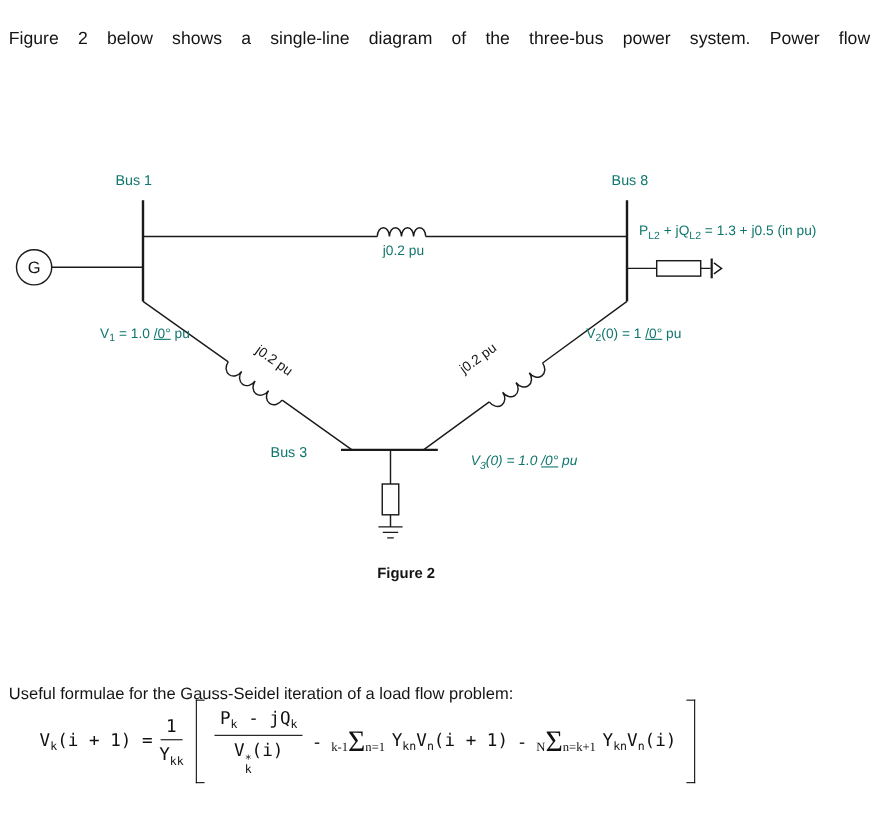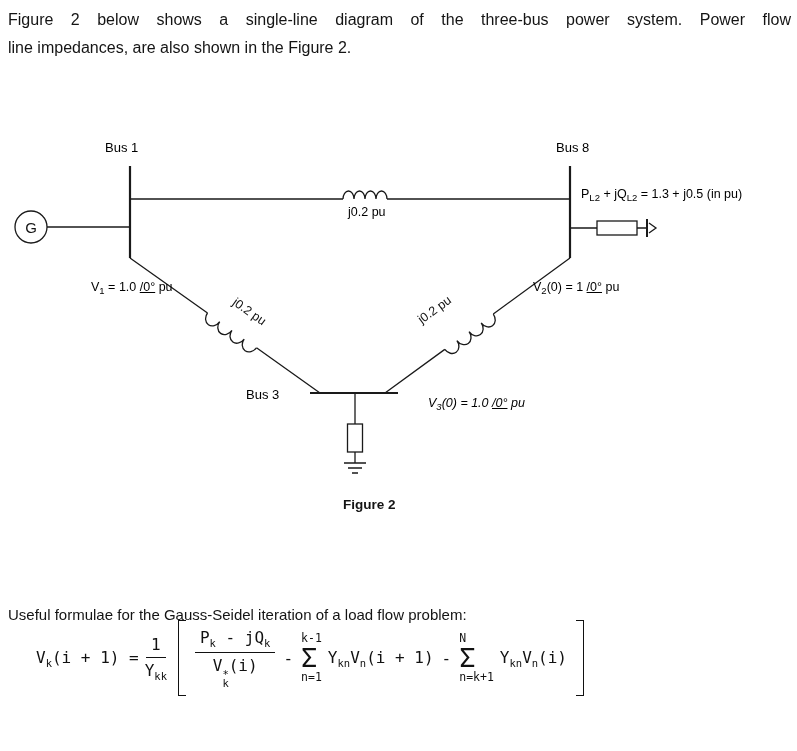--- a/index.html
+++ b/index.html
@@ -1,24 +1,24 @@
 <!DOCTYPE html>
 <html><head>
 <meta charset="utf-8">
 <style>
   html,body { margin:0; padding:0; background:#fff; }
   .page {
     position:relative; width:797px; height:730px; background:#ffffff;
-    font-family:"Liberation Sans", sans-serif; color:#141414; overflow:hidden;
+    font-family:"Liberation Sans", sans-serif; color:#141414; overflow:hidden;margin-top:16px;
   }
   .intro { position:absolute; left:8px; top:6px; width:783px; font-size:16px; line-height:28px; }
   .intro-line { text-align:justify; text-align-last:justify; }
   .intro-line.last { text-align-last:left; }
 
-  .lbl { position:absolute; font-size:12.5px; white-space:nowrap; color:#000000; }
+  .lbl { position:absolute; font-size:12.5px; white-space:nowrap; color:#0f766e; }
   .sb  { font-size:9.5px; vertical-align:-3px; }
   .ang { text-decoration:underline; }
 
   .diagram-svg { position:absolute; left:0; top:0; width:797px; height:751px; }
   .svg-label   { font-family:"Liberation Sans", sans-serif; font-size:12.5px; fill:#141414; }
   .svg-label-g { font-family:"Liberation Sans", sans-serif; font-size:15px; fill:#141414; }
 
   .figure-caption { position:absolute; left:343px; top:497px; font-size:13.5px; font-weight:bold; }
 
   .formula-intro { position:absolute; left:8px; top:606px; font-size:15px; margin:0; }
@@ -30,35 +30,34 @@
     white-space:nowrap;
   }
   .formula .sb { font-size:10.5px; vertical-align:-4px; }
   .frac { display:inline-flex; flex-direction:column; align-items:center; }
   .frac .num { padding:0 5px 3px 5px; border-bottom:1.3px solid #111; }
   .frac .den { padding-top:3px; }
   .lbracket { align-self:stretch; width:7px; margin:0 3px 0 5px;
     border-left:1.5px solid #111; border-top:1.5px solid #111; border-bottom:1.5px solid #111; }
   .rbracket { align-self:stretch; width:7px; margin:0 0 0 3px;
     border-right:1.5px solid #111; border-top:1.5px solid #111; border-bottom:1.5px solid #111; }
-  .sum { display:inline-flex; flex-direction:column; align-items:flex-start; line-height:1; }
+  .sum { display:inline-flex; flex-direction:row; align-items:flex-end; line-height:1;font-family:Liberation Serif, serif; }
   .sum-upper,.sum-lower { font-size:11.5px; line-height:13px; }
   .sum-sigma { font-size:27px; line-height:26px; }
   .stack { display:inline-flex; flex-direction:column; align-items:center;
            font-size:10.5px; line-height:9px; vertical-align:-7px; }
   .f-op { padding:0 2px; }
 </style>
 </head>
 <body>
 
 <div class="page">
 
   <div class="intro">
     <div class="intro-line">Figure 2 below shows a single-line diagram of the three-bus power system.  Power flow</div>
-    <div class="intro-line last">line impedances, are also shown in the Figure 2.</div>
   </div>
 
   <svg class="diagram-svg" viewBox="0 0 797 751" xmlns="http://www.w3.org/2000/svg">
     <g stroke="#1a1a1a" fill="none" stroke-width="1.3">
       <circle cx="31" cy="227" r="16"></circle>
       <line x1="47" y1="227" x2="130" y2="227"></line>
       <line x1="130" y1="166" x2="130" y2="258" stroke-width="2.2"></line>
       <line x1="570" y1="166" x2="570" y2="258" stroke-width="2.2"></line>
 
       <path d="M130,199 H343 M387,199 H570"></path>

